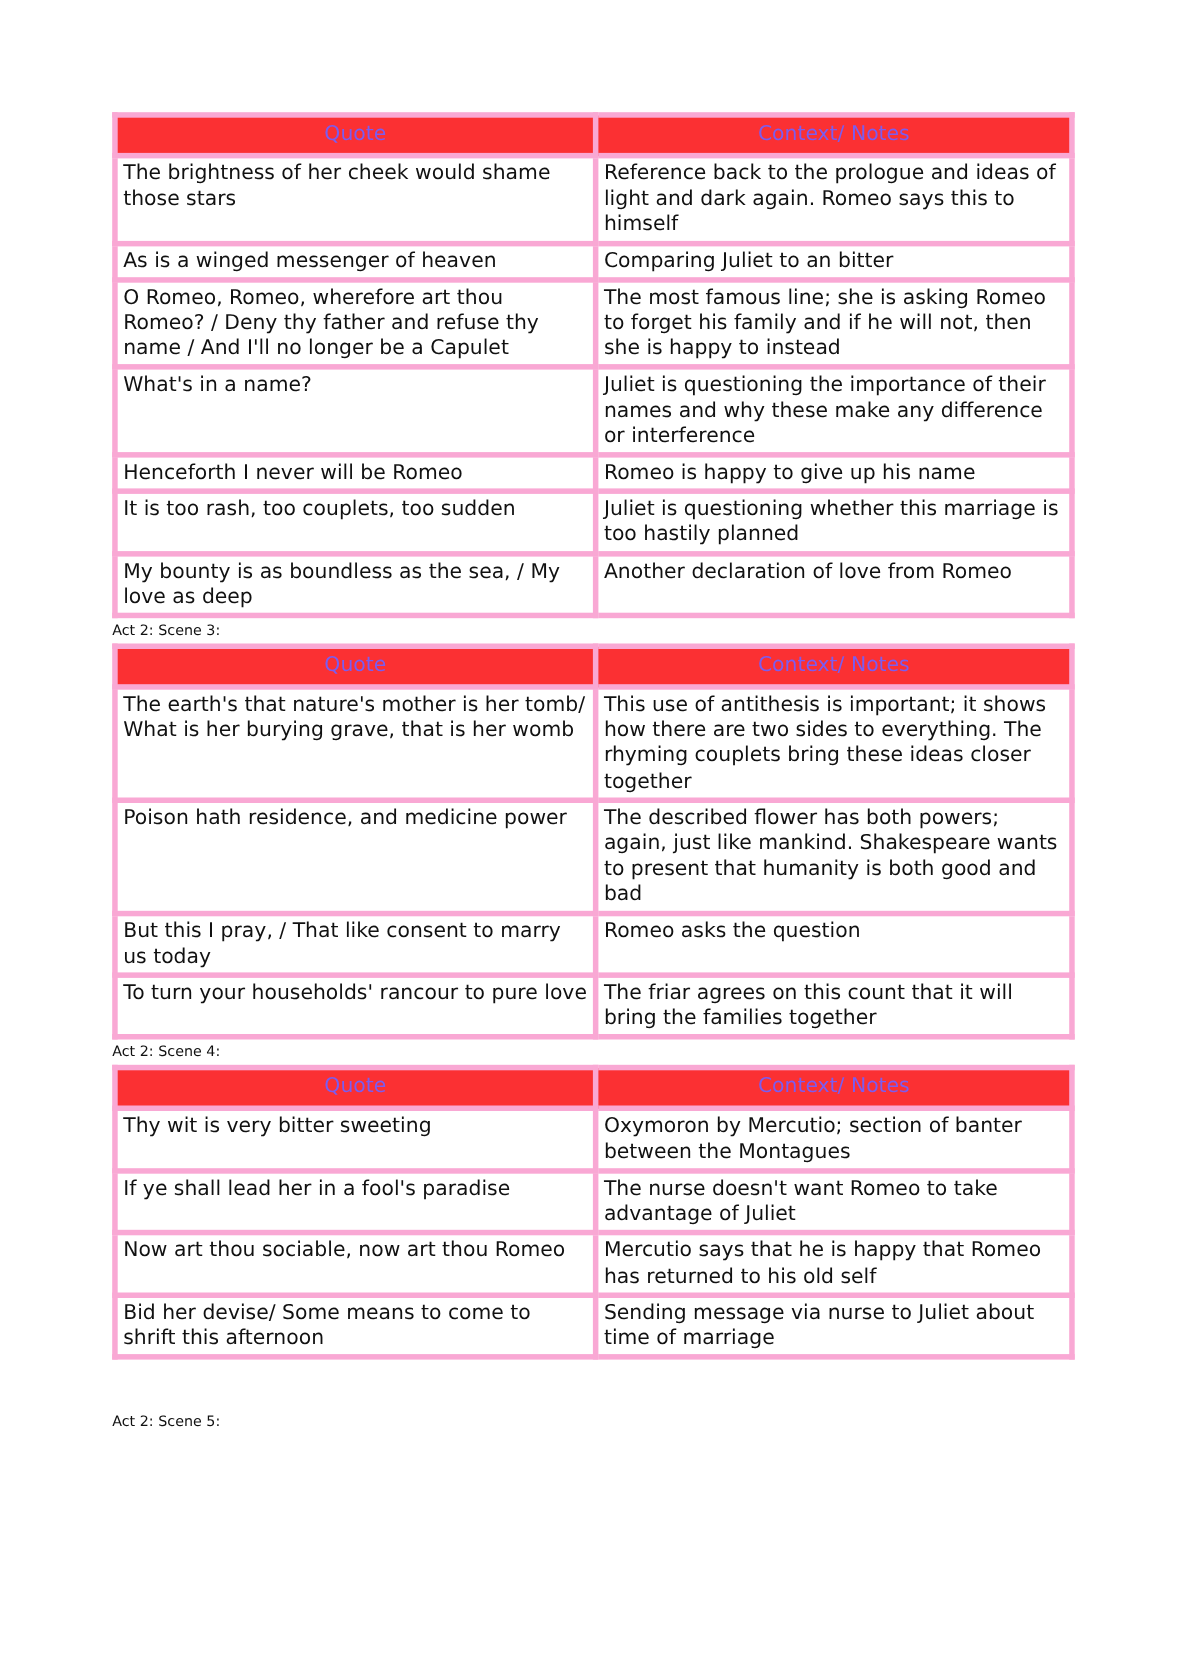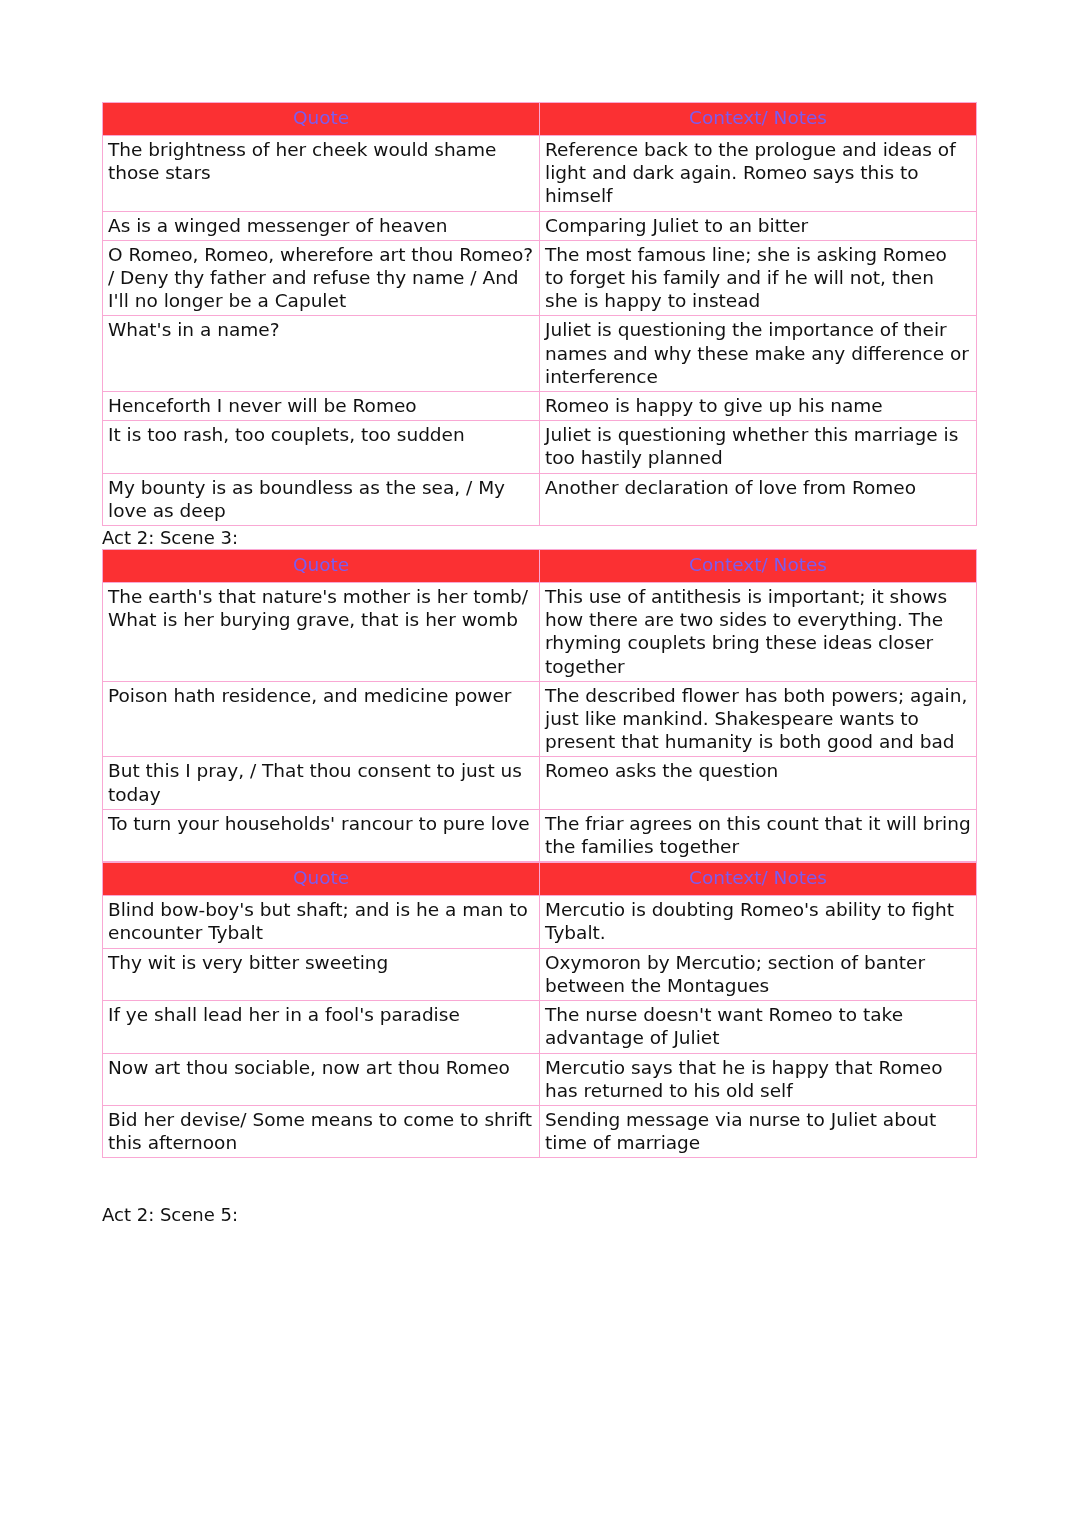--- a/index.html
+++ b/index.html
@@ -1,22 +1,22 @@
 <!DOCTYPE html>
 <html><head>
 <meta charset="utf-8">
 <style>
   html, body { margin: 0; padding: 0; background: #ffffff; }
   body { width: 1080px; height: 1527px; position: relative; font-family: "DejaVu Sans", sans-serif; color: #111; }
   .page { position: absolute; left: 102px; top: 102px; width: 875px; }
   table { border-collapse: collapse; width: 875px; table-layout: fixed; }
-  td, th { border: 1px solid #f9a8d4; vertical-align: top; padding: 2px 5px 3px 5px; font-size: 18.5px; line-height: 23.2px; font-weight: normal; text-align: left; margin-left: 31px; }
+  td, th { border: 5px solid #f9a8d4; vertical-align: top; padding: 2px 5px 3px 5px; font-size: 18.5px; line-height: 23.2px; font-weight: normal; text-align: left; margin-left: 31px; }
   th { background: #fb3033; color: #7b5cf0; text-align: center; height: 28px; padding: 3px 5px 1px 5px; }
   col.c1 { width: 437px; }
-  .scene-label { font-size: 18px; line-height: 23px; height: 23px; margin: 0; }
+  .scene-label { font-size: 13px; line-height: 23px; height: 23px; margin: 0; }
   .gap { height: 45px; }
 </style>
 </head>
 <body>
 
 <div class="page">
 
   <table>
     <colgroup>
         <col class="c1">
@@ -71,44 +71,41 @@
     </tr>
     <tr>
           <td>The earth's that nature's mother is her tomb/ What is her burying grave, that is her womb</td>
           <td>This use of antithesis is important; it shows how there are two sides to everything. The rhyming couplets bring these ideas closer together</td>
         </tr>
     <tr>
           <td>Poison hath residence, and medicine power</td>
           <td>The described flower has both powers; again, just like mankind. Shakespeare wants to present that humanity is both good and bad</td>
         </tr>
     <tr>
-          <td>But this I pray, / That thou consent to just us today</td>
+          <td>But this I pray, / That like consent to marry us today</td>
           <td>Romeo asks the question</td>
         </tr>
     <tr>
           <td>To turn your households' rancour to pure love</td>
           <td>The friar agrees on this count that it will bring the families together</td>
         </tr>
   </tbody>
     </table>
 
+  <p class="scene-label">Act 2: Scene 4:</p>
   <table>
     <colgroup>
         <col class="c1">
         <col>
       </colgroup>
     <tbody>
         <tr>
       <th>Quote</th>
       <th>Context/ Notes</th>
     </tr>
-    <tr>
-          <td>Blind bow-boy's but shaft; and is he a man to encounter Tybalt</td>
-          <td>Mercutio is doubting Romeo's ability to fight Tybalt.</td>
-        </tr>
     <tr>
           <td>Thy wit is very bitter sweeting</td>
           <td>Oxymoron by Mercutio; section of banter between the Montagues</td>
         </tr>
     <tr>
           <td>If ye shall lead her in a fool's paradise</td>
           <td>The nurse doesn't want Romeo to take advantage of Juliet</td>
         </tr>
     <tr>
           <td>Now art thou sociable, now art thou Romeo</td>

